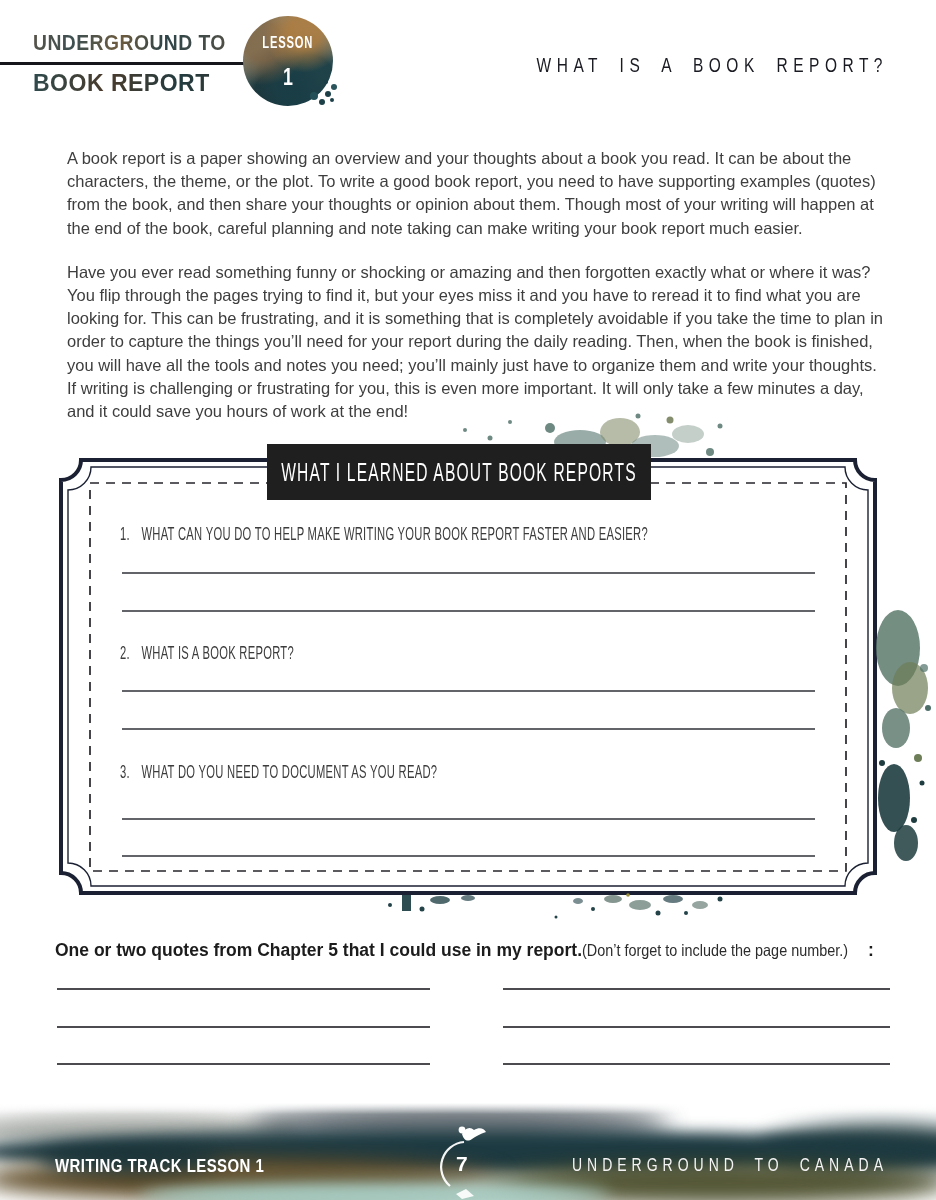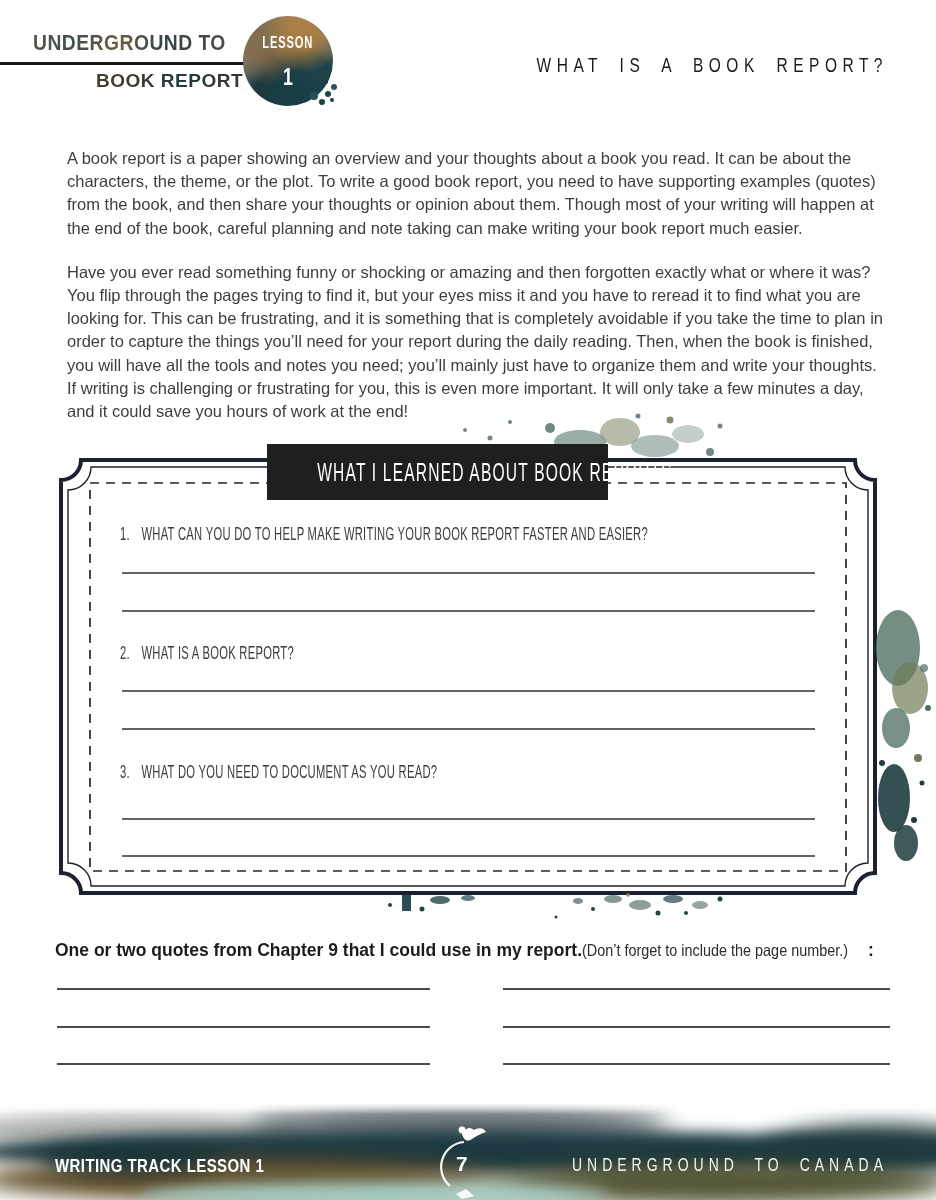--- a/index.html
+++ b/index.html
@@ -6,22 +6,22 @@
   .page{position:relative;width:936px;height:1200px;background:#ffffff;margin:0 auto;
         overflow:hidden;font-family:"Liberation Sans",sans-serif;}
 
   
   .hdr-title{position:absolute;left:33px;top:30px;width:210px;text-align:center;
     font-size:21px;font-weight:700;letter-spacing:.5px;white-space:nowrap;
     transform:scale(.92,1.08);transform-origin:0 50%;
     background:linear-gradient(100deg,#57534a 0%,#3d4f50 22%,#6d5b3e 45%,#2e4448 68%,#4f4f46 100%);
     -webkit-background-clip:text;background-clip:text;color:#45463f;-webkit-text-fill-color:transparent;}
   .hdr-rule{position:absolute;left:0;top:62px;width:248px;height:3px;background:#15161c;}
-  .hdr-sub{position:absolute;left:33px;top:70px;width:210px;text-align:right;
-    font-size:19px;font-weight:700;letter-spacing:.5px;
+  .hdr-sub{position:absolute;left:33px;top:70px;width:210px;text-align:left;
+    font-size:23px;font-weight:700;letter-spacing:.5px;
     background:linear-gradient(95deg,#2f4a4c 0%,#4a3b2c 35%,#233c40 70%,#3a332c 100%);
     -webkit-background-clip:text;background-clip:text;color:#33383a;-webkit-text-fill-color:transparent;}
   .badge{position:absolute;left:243px;top:16px;width:90px;height:90px;border-radius:50%;
     background:
       radial-gradient(circle at 68% 18%,rgba(173,124,64,.9) 0 16%,rgba(173,124,64,0) 42%),
       radial-gradient(circle at 22% 28%,rgba(130,100,66,.8) 0 20%,rgba(130,100,66,0) 46%),
       radial-gradient(circle at 72% 74%,rgba(26,62,70,.95) 0 30%,rgba(26,62,70,0) 58%),
       radial-gradient(circle at 38% 88%,rgba(18,46,54,.9) 0 24%,rgba(18,46,54,0) 52%),
       radial-gradient(circle at 50% 45%,#8d978b 0 55%,#5f6c64 100%);
     display:flex;flex-direction:column;align-items:center;justify-content:center;z-index:2;gap:16px;}
@@ -38,22 +38,22 @@
   
   .paras{position:absolute;left:55px;top:147px;width:828px;color:#3e3e3e;
     font-size:16.5px;line-height:23.2px;}
   .paras p{margin:0 0 21px 12px;}
 
   
   .splat{position:absolute;pointer-events:none;}
 
   
   .frame-wrap{position:absolute;left:55px;top:452px;width:826px;height:448px;}
-  .banner{position:absolute;left:267px;top:444px;width:341px;height:56px;background:#201f1f;
-    display:flex;align-items:center;z-index:3;}
+  .banner{position:absolute;left:267px;top:444px;width:384px;height:56px;background:#201f1f;
+    display:flex;align-items:center;justify-content:center;z-index:3;}
   .banner span{color:#fdfdfd;font-size:20px;font-weight:500;letter-spacing:1.5px;white-space:nowrap;
     transform:scale(.78,1.3);}
   .hw{white-space:nowrap;display:inline-block;color:#3a3a3a;}
   .q-row{position:absolute;display:flex;z-index:2;}
   .q-inner{display:flex;gap:17px;font-size:16.5px;font-weight:500;letter-spacing:.4px;
     transform:scale(.68,1.15);transform-origin:0 50%;white-space:nowrap;color:#3c3c3c;}
   .a-line{position:absolute;border-top:2px solid #63636a;height:0;z-index:2;}
 
   
   .q-prompt{position:absolute;left:55px;top:940px;width:860px;white-space:nowrap;}
@@ -181,21 +181,21 @@
       <circle cx="205" cy="16" r="2"></circle>
         <circle cx="270" cy="20" r="2.5"></circle>
       <circle cx="332" cy="6" r="2.5"></circle>
         <circle cx="298" cy="20" r="2"></circle>
       <circle cx="240" cy="2" r="1.8" fill="#9a8d3a"></circle>
         <circle cx="168" cy="24" r="1.5"></circle>
     </g>
   </svg>
 
   <div class="q-prompt">
-    <span class="b">One or two quotes from Chapter 9 that I could use in my report.</span><span class="n"> (Don’t forget to include the page number.)</span><span class="c">:</span>
+    <span class="b">One or two quotes from Chapter 5 that I could use in my report.</span><span class="n"> (Don’t forget to include the page number.)</span><span class="c">:</span>
   </div>
 
   <div class="quote-line" style="left:57px;top:988px;width:373px;"></div>
   <div class="quote-line" style="left:57px;top:1026px;width:373px;"></div>
   <div class="quote-line" style="left:57px;top:1063px;width:373px;"></div>
   <div class="quote-line" style="left:57px;top:1101px;width:373px;"></div>
 
   <div class="quote-line" style="left:503px;top:988px;width:387px;"></div>
   <div class="quote-line" style="left:503px;top:1026px;width:387px;"></div>
   <div class="quote-line" style="left:503px;top:1063px;width:387px;"></div>

